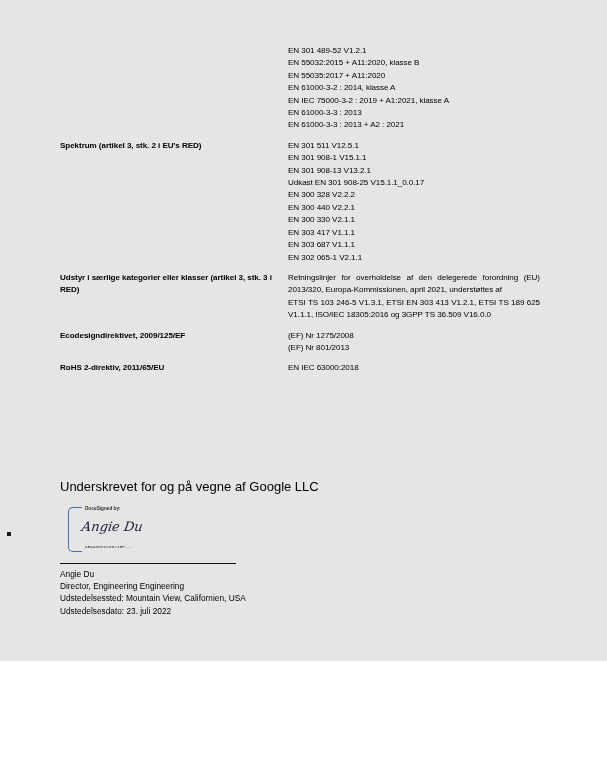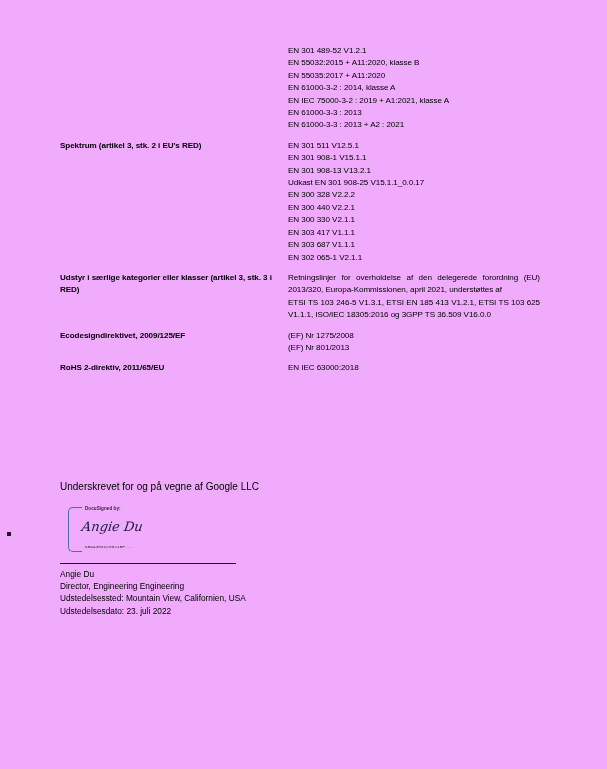--- a/index.html
+++ b/index.html
@@ -8,22 +8,22 @@
     background: #ffffff;
   }
   body {
     font-family: "Liberation Sans", sans-serif;
     color: #000000;
     -webkit-font-smoothing: antialiased;
   }
   .page {
     position: relative;
     width: 607px;
-    height: 769px;
-    background: #f0abfc;
+    height: 661px;
+    background: #e5e5e5;
     overflow: hidden;
   }
 
   
   .margin-mark {
     position: absolute;
     left: 7px;
     top: 532px;
     width: 4px;
     height: 4px;
@@ -64,21 +64,21 @@
   .std-value.justify .para {
     text-align: justify;
     text-align-last: left;
   }
 
   
   .sig-intro {
     position: absolute;
     left: 60px;
     top: 481px;
-    font-size: 10px;
+    font-size: 13px;
     line-height: 12px;
     white-space: nowrap;
   }
 
   .docusign-stamp {
     position: absolute;
     left: 68px;
     top: 507px;
     width: 96px;
     height: 45px;
@@ -180,21 +180,21 @@
         <span class="ln">EN 303 417 V1.1.1</span>
         <span class="ln">EN 303 687 V1.1.1</span>
         <span class="ln">EN 302 065-1 V2.1.1</span>
       </div>
     </div>
 
     <div class="std-row">
       <div class="std-label">Udstyr i særlige kategorier eller klasser (artikel 3, stk. 3 i RED)</div>
       <div class="std-value justify">
         <div class="para">Retningslinjer for overholdelse af den delegerede forordning (EU) 2013/320, Europa-Kommissionen, april 2021, understøttes af</div>
-        <div class="para">ETSI TS 103 246-5 V1.3.1, ETSI EN 185 413 V1.2.1, ETSI TS 103 625 V1.1.1, ISO/IEC 18305:2016 og 3GPP TS 36.509 V16.0.0</div>
+        <div class="para">ETSI TS 103 246-5 V1.3.1, ETSI EN 303 413 V1.2.1, ETSI TS 189 625 V1.1.1, ISO/IEC 18305:2016 og 3GPP TS 36.509 V16.0.0</div>
       </div>
     </div>
 
     <div class="std-row">
       <div class="std-label">Ecodesigndirektivet, 2009/125/EF</div>
       <div class="std-value">
         <span class="ln">(EF) Nr 1275/2008</span>
         <span class="ln">(EF) Nr 801/2013</span>
       </div>
     </div>

